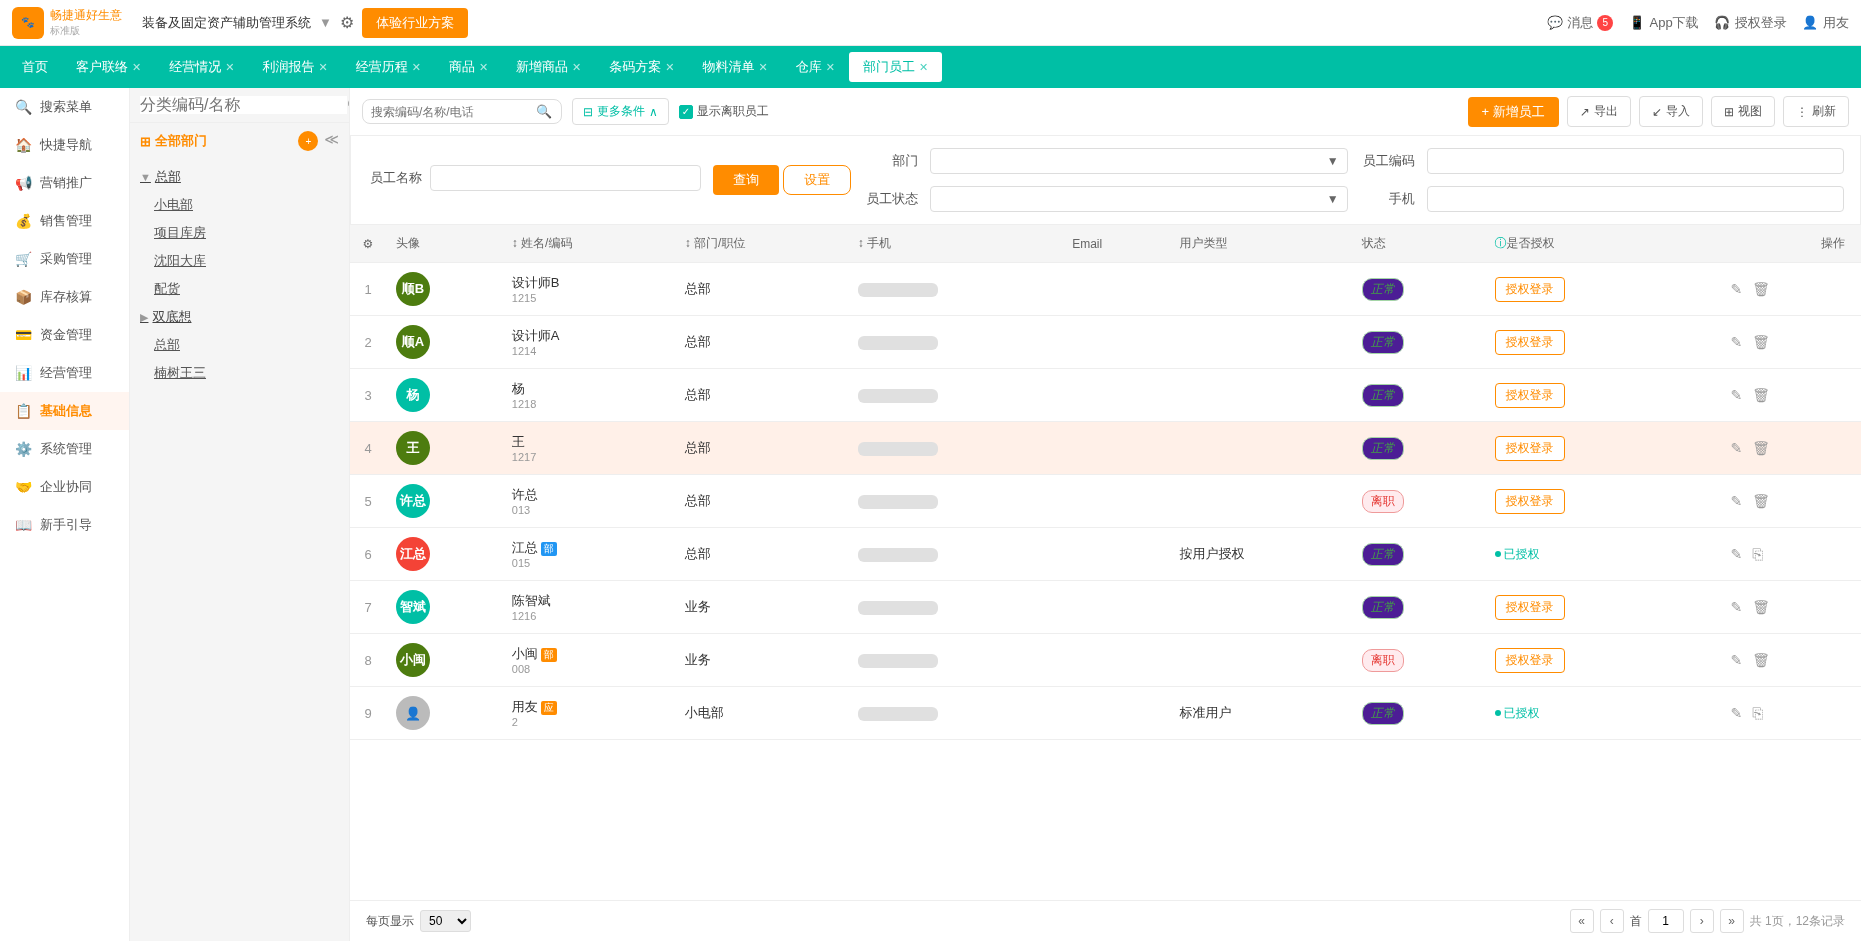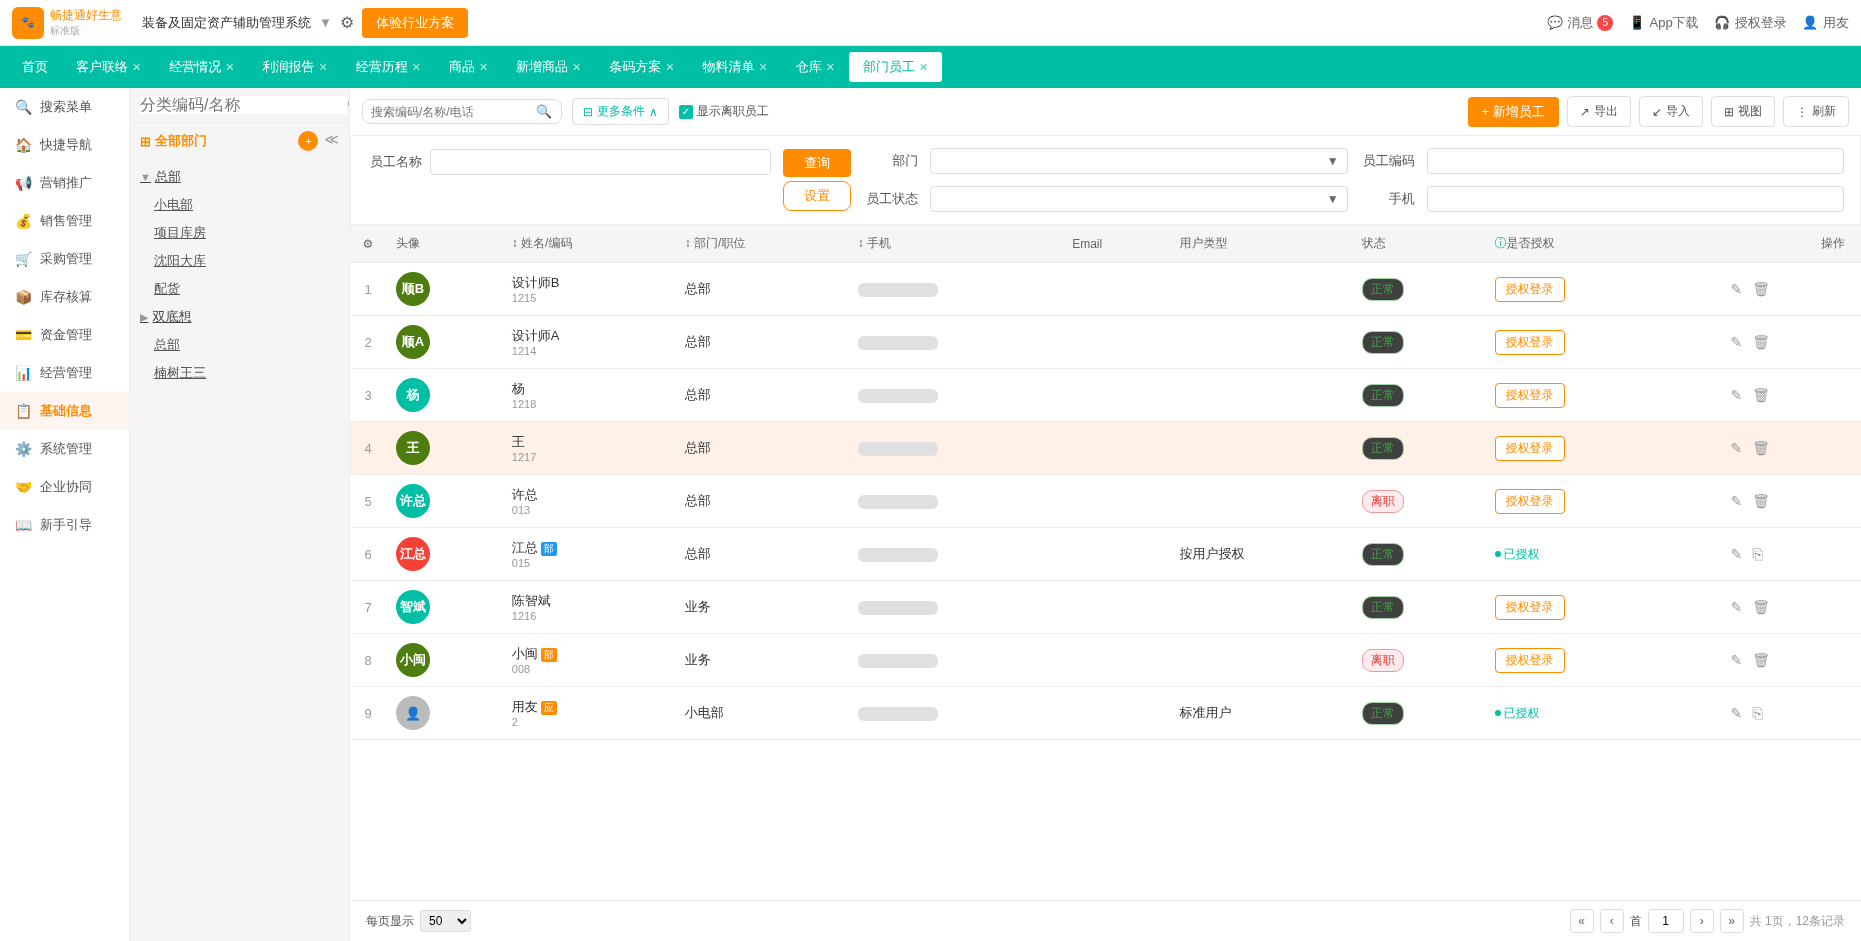--- a/index.html
+++ b/index.html
@@ -82,21 +82,21 @@
     .avatar { width: 34px; height: 34px; border-radius: 50%; display: flex; align-items: center; justify-content: center; color: #fff; font-size: 13px; font-weight: bold; flex-shrink: 0; }
     .avatar.orange { background: #4d7c0f; }
     .avatar.teal { background: #00bfa5; }
     .avatar.red { background: #f44336; }
     .avatar.gray { background: #bbb; }
     .avatar-wrap { display: flex; align-items: center; }
     .name-code { display: flex; flex-direction: column; }
     .emp-name { font-size: 13px; color: #333; }
     .emp-code { font-size: 11px; color: #999; }
     .status-badge { display: inline-block; padding: 2px 8px; border-radius: 10px; font-size: 12px; }
-    .status-normal { background: #404040; color: #43a047; border: 1px solid #a5d6a7; }
+    .status-normal { background: #4c1d95; color: #43a047; border: 1px solid #a5d6a7; font-style: italic; }
     .status-quit { background: #ffebee; color: #e53935; border: 1px solid #ef9a9a; }
     .btn-auth { background: #fff; color: #ff8c00; border: 1px solid #ff8c00; border-radius: 4px; padding: 3px 10px; font-size: 12px; cursor: pointer; }
     .auth-granted { color: #00bfa5; display: flex; align-items: center; gap: 3px; font-size: 12px; }
     .auth-dot { width: 6px; height: 6px; border-radius: 50%; background: #00bfa5; display: inline-block; }
     .op-icons { display: flex; gap: 10px; color: #999; font-size: 14px; }
     .op-icon { cursor: pointer; }
     .blurred { background: #e0e0e0; height: 14px; border-radius: 6px; width: 80px; display: inline-block; vertical-align: middle; }
     .dept-badge { display: inline-flex; align-items: center; justify-content: center; background: #2196f3; color: #fff; font-size: 10px; border-radius: 2px; padding: 0 3px; margin-left: 3px; height: 14px; }
     .dept-badge.orange { background: #ff8c00; }
     .row-num { color: #999; font-size: 13px; text-align: center; }
@@ -329,21 +329,21 @@
           </div>
           <div class="filter-row">
             <span class="filter-label">员工编码</span>
             <input class="filter-input" type="text" style="">
           </div>
           <div class="filter-row" style="justify-content:space-between;align-items:flex-start;grid-row:1/3;">
             <div style="display:flex;align-items:center;gap:8px;flex:1;">
               <span class="filter-label">员工名称</span>
               <input class="filter-input" type="text" style="">
             </div>
-            <div style="display:flex;flex-direction:column;gap:4px;margin-left:0;">
+            <div style="display:flex;gap:4px;margin-left:0;">
               <button class="btn-query">查询</button>
               <button class="btn-reset">设置</button>
             </div>
           </div>
           <div class="filter-row">
             <span class="filter-label">员工状态</span>
             <div class="filter-select">
               <span></span>
               <span>▼</span>
             </div>

